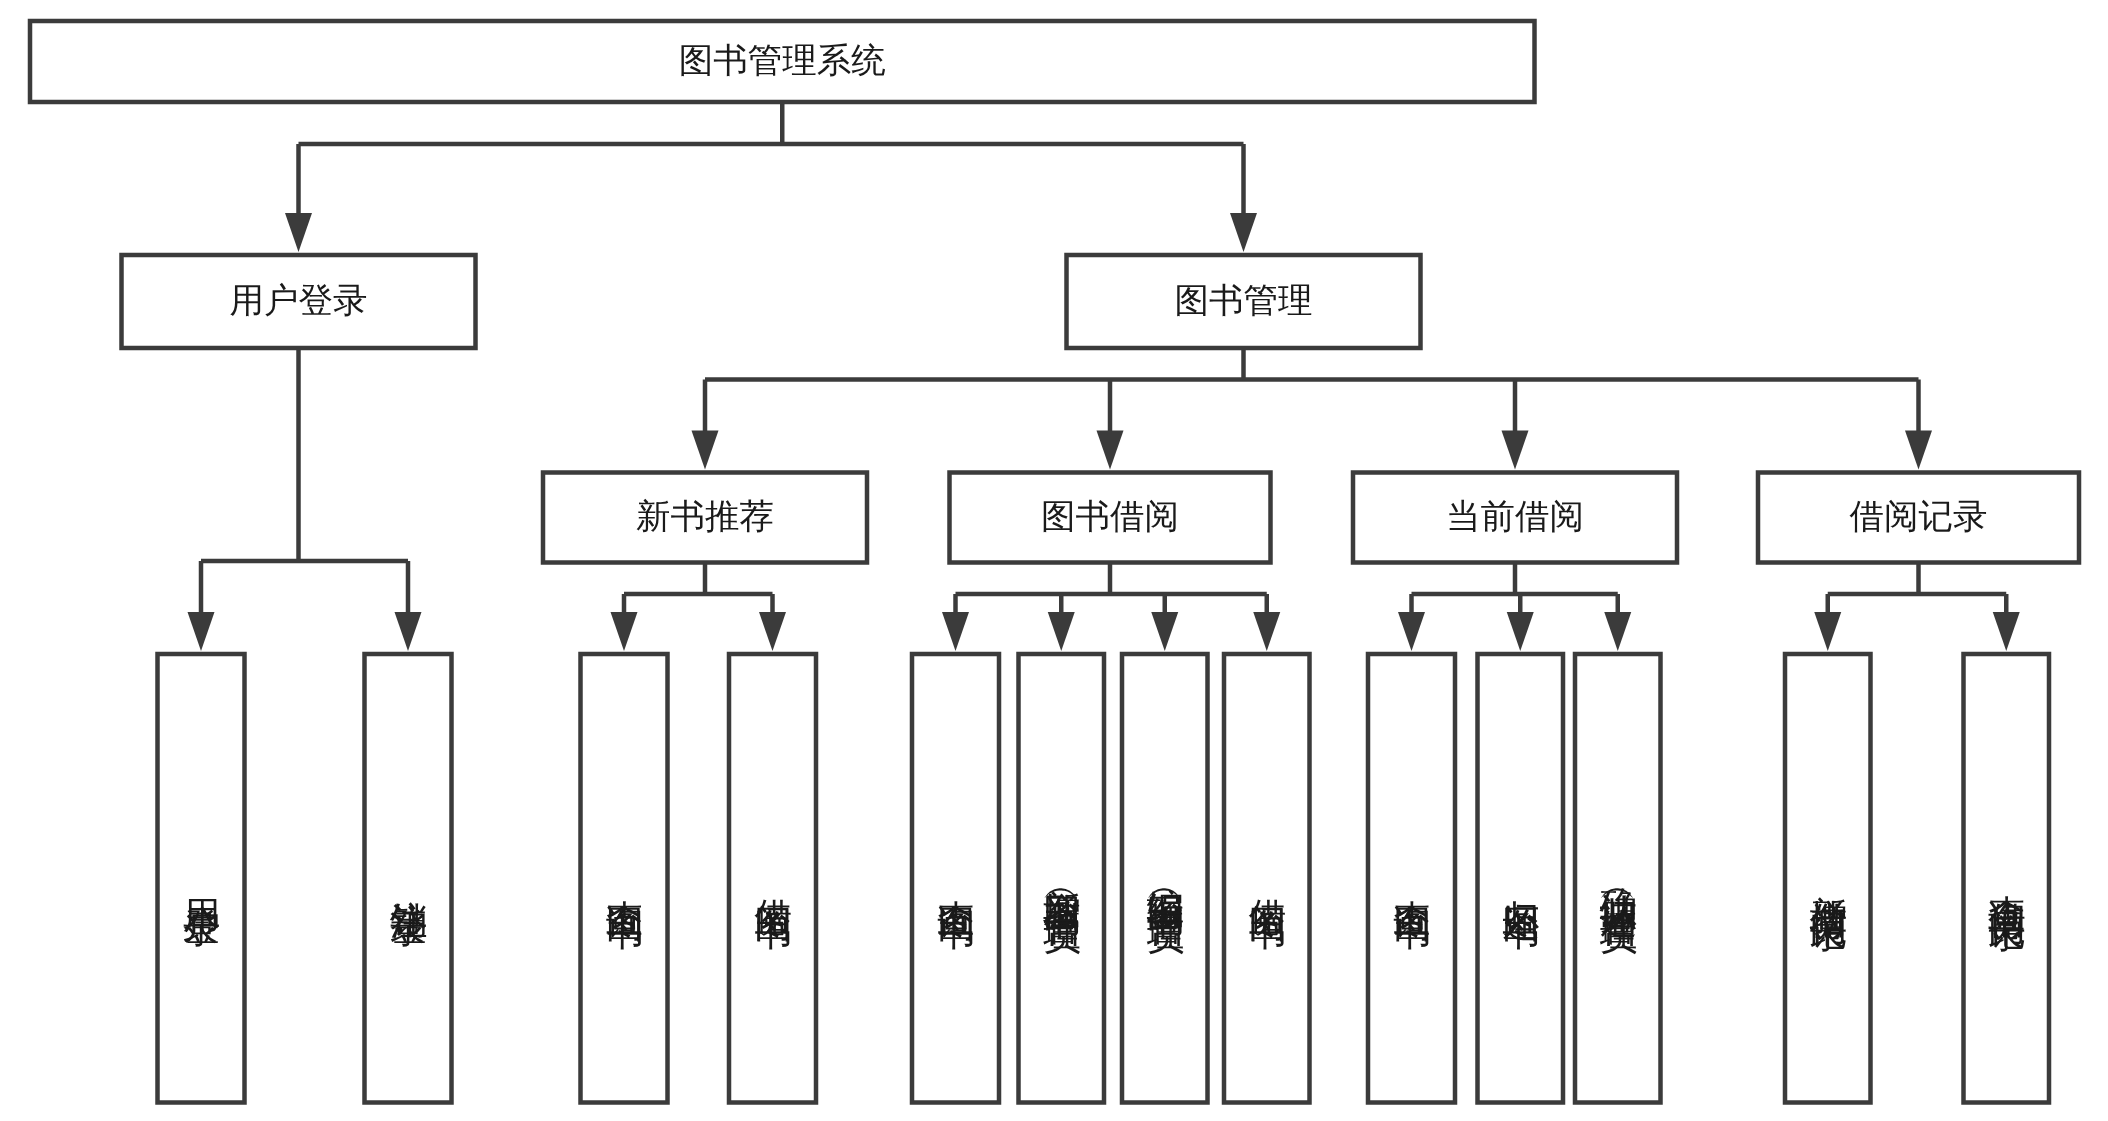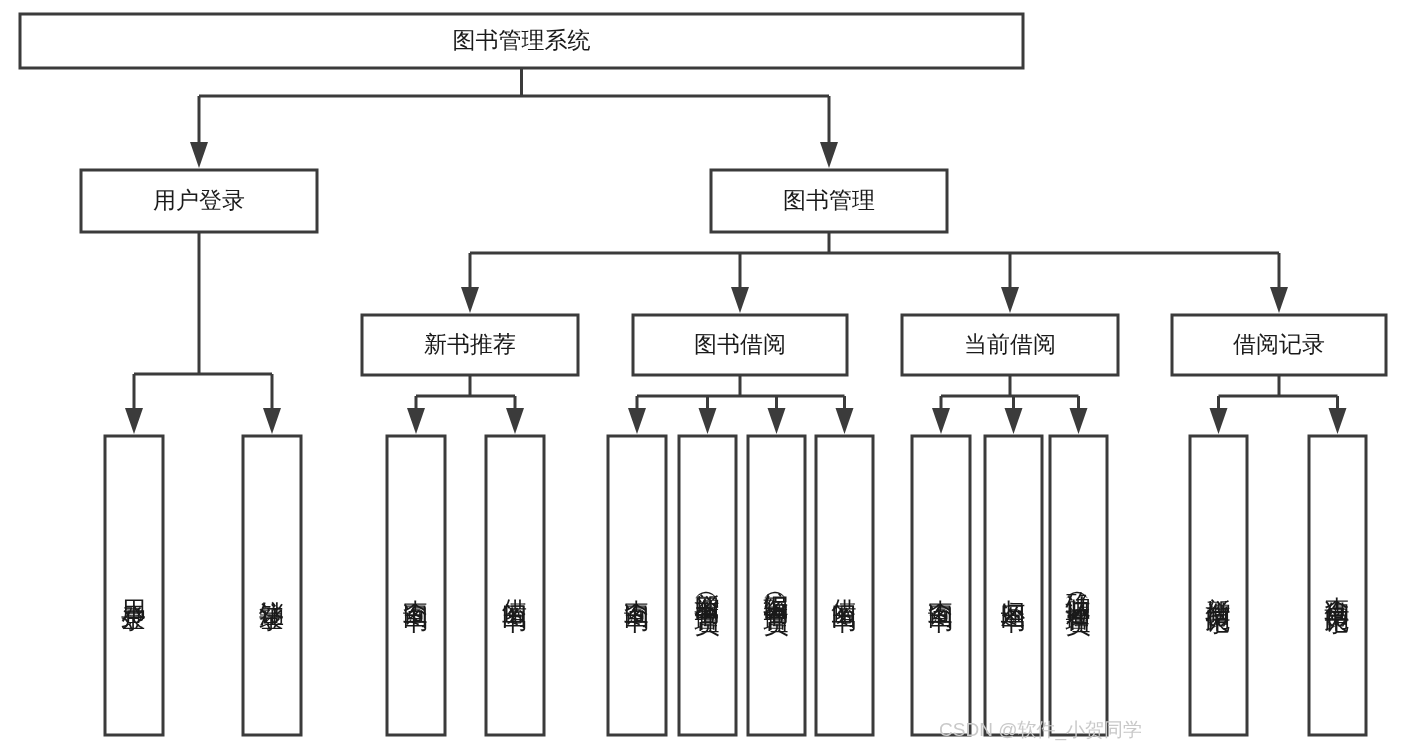--- a/index.html
+++ b/index.html
@@ -199,14 +199,13 @@
         <g>
           <rect x="1190" y="436" width="57" height="299" class="node-box"></rect>
           <text x="1218.5" y="585.5" class="node-label-v">新增借阅记录</text>
         </g>
         <g>
           <rect x="1309" y="436" width="57" height="299" class="node-box"></rect>
           <text x="1337.5" y="585.5" class="node-label-v">查询借阅记录</text>
         </g>
       </g>
     </svg>
-  <div class="watermark">CSDN @软件_小贺同学</div>
 </div>
 
 </body></html>

